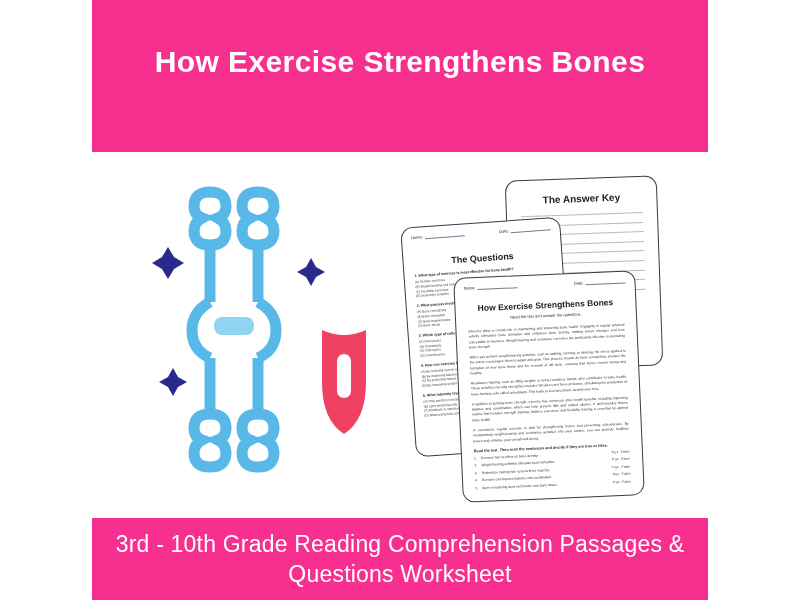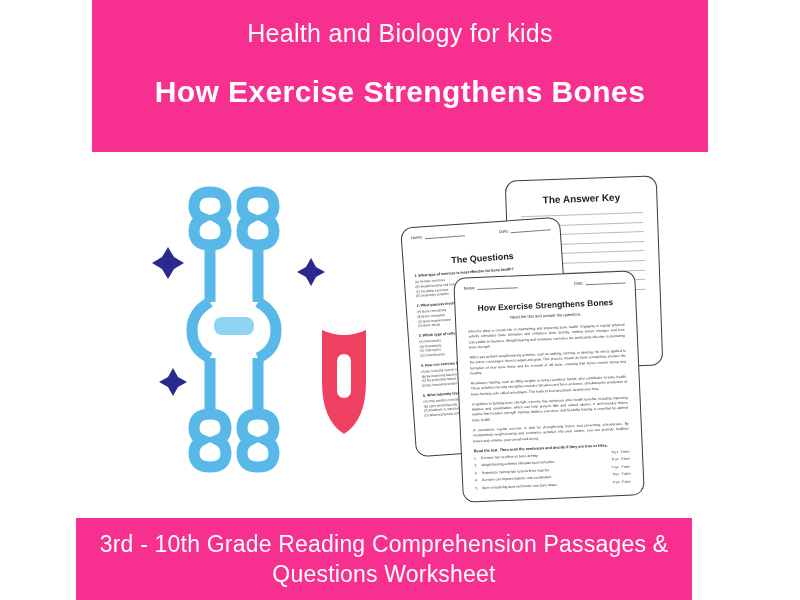--- a/index.html
+++ b/index.html
@@ -44,21 +44,21 @@
     font-size: 30px;
     font-weight: bold;
     letter-spacing: 0.4px;
     text-align: center;
     line-height: 1.2;
   }
 
   
   .footer {
     position: absolute;
-    left: 76px;
+    left: 92px;
     top: 518px;
     width: 616px;
     height: 82px;
     background: #f72f8f;
     display: flex;
     align-items: center;
     justify-content: flex-start;
     box-sizing: border-box;
     padding: 18px 20px;
   }
@@ -238,21 +238,20 @@
   .ak-line {
     height: 0.6px;
     background: #b9b9c4;
     margin-bottom: 9px;
   }
 </style>
 </head>
 <body>
 
 <div class="header">
-  <div class="header-sub">Health and Biology for kids</div>
   <div class="header-title">How Exercise Strengthens Bones</div>
 </div>
 
 <div class="art">
 
   <svg class="bone-art" viewBox="0 0 250 320">
 
     <g>
       <path d="M70 30 q-16 0 -16 14 q0 9 8 12 q-8 4 -8 13 q0 14 16 14 q16 0 16 -14 q0 -9 -8 -13 q8 -3 8 -12 q0 -14 -16 -14 z" fill="none" stroke="#58b8e8" stroke-width="11"></path>
       <path d="M70 83 L70 140" fill="none" stroke="#58b8e8" stroke-width="11"></path>

